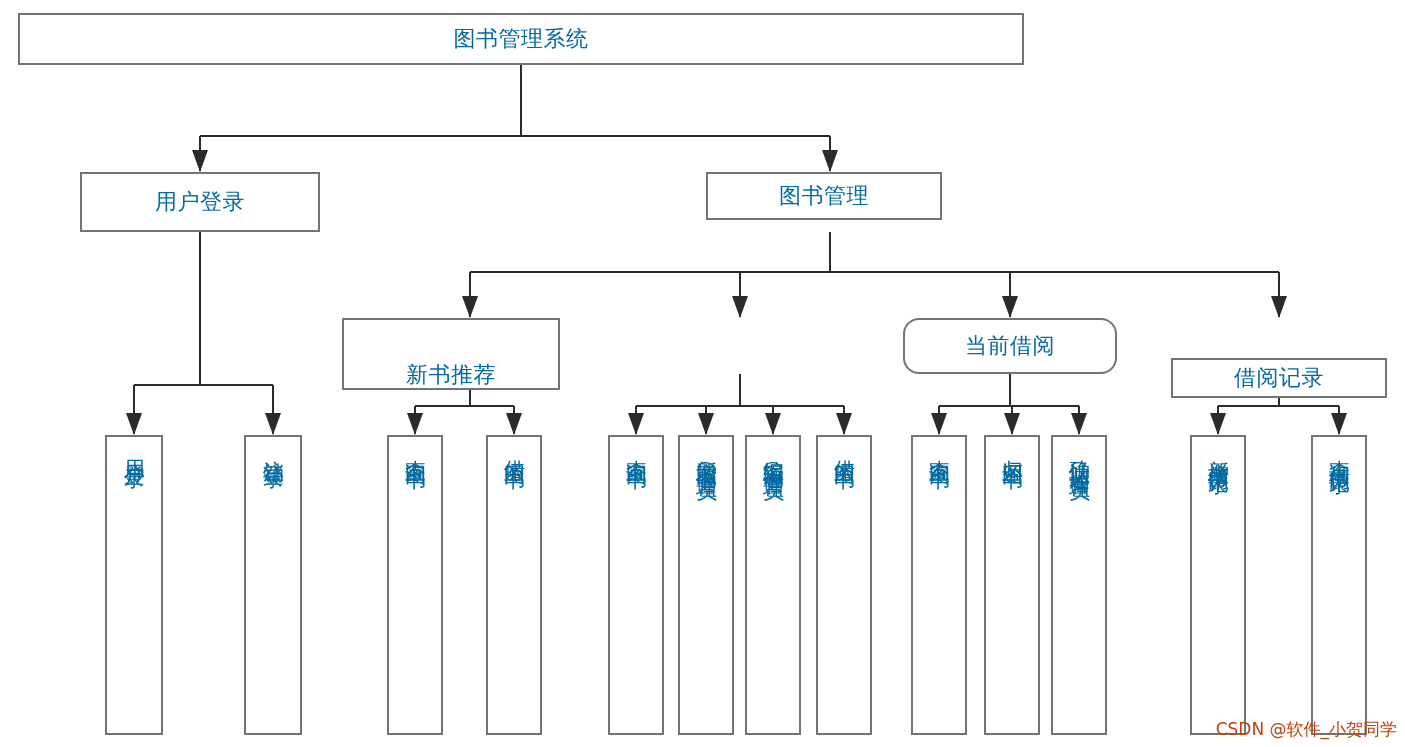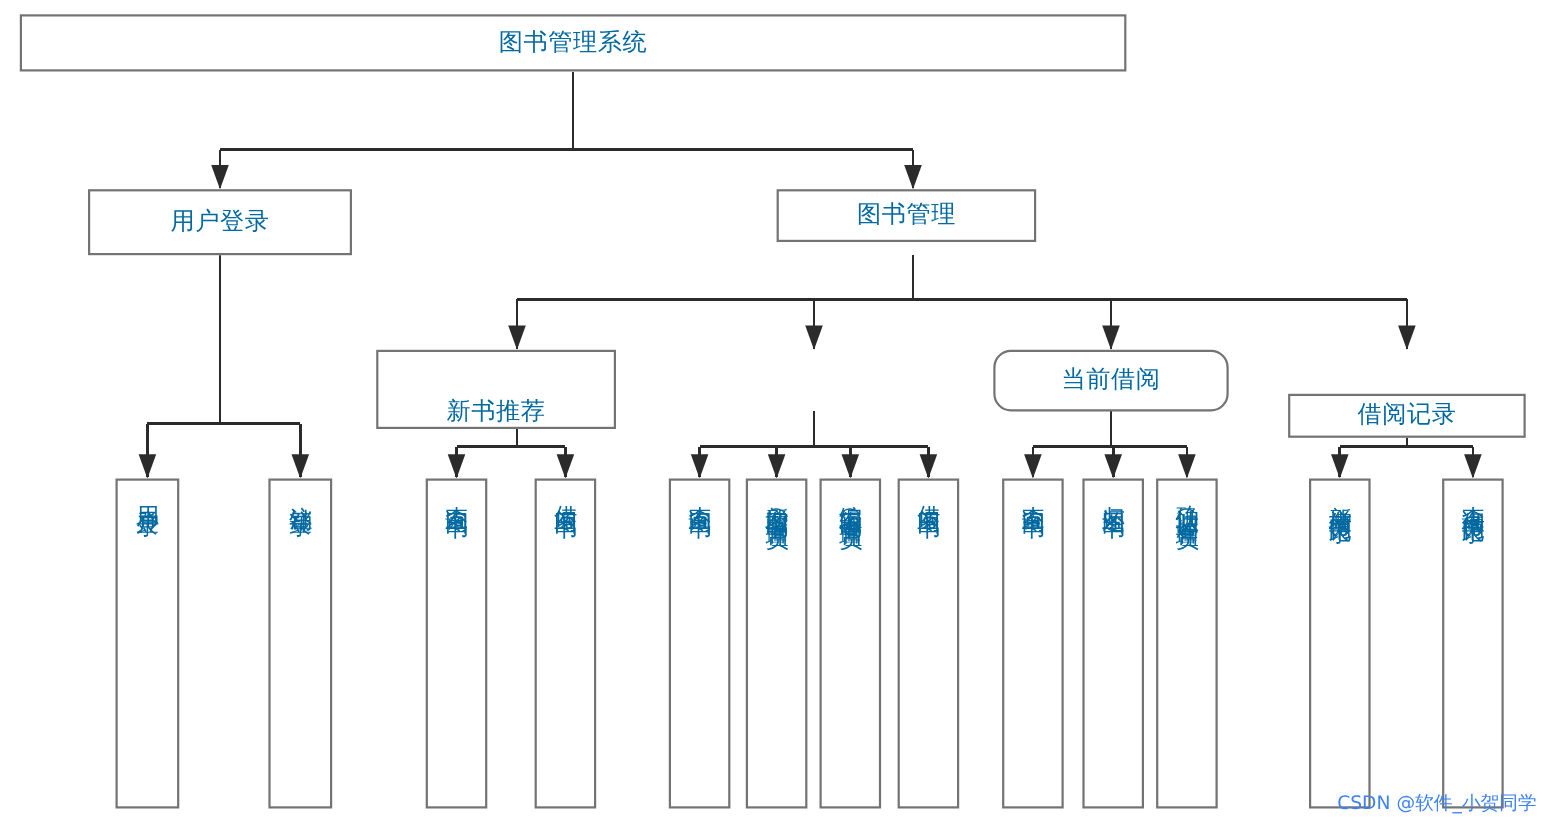--- a/index.html
+++ b/index.html
@@ -39,21 +39,21 @@
     font-size:21px;
     letter-spacing:3px;
     margin:0 auto;
   }
   .node.vert.tall .lbl{font-size:21px;}
   #watermark{
     position:absolute;
     right:8px;
     bottom:6px;
     font-size:17px;
-    color:#3b82f6;
+    color:#c2410c;
     white-space:nowrap;
     font-family:"DejaVu Sans","Liberation Sans",sans-serif;
   }
 </style>
 </head>
 <body>
 
 <div id="stage">
 
   <svg id="wires" viewBox="0 0 1405 747" xmlns="http://www.w3.org/2000/svg">

